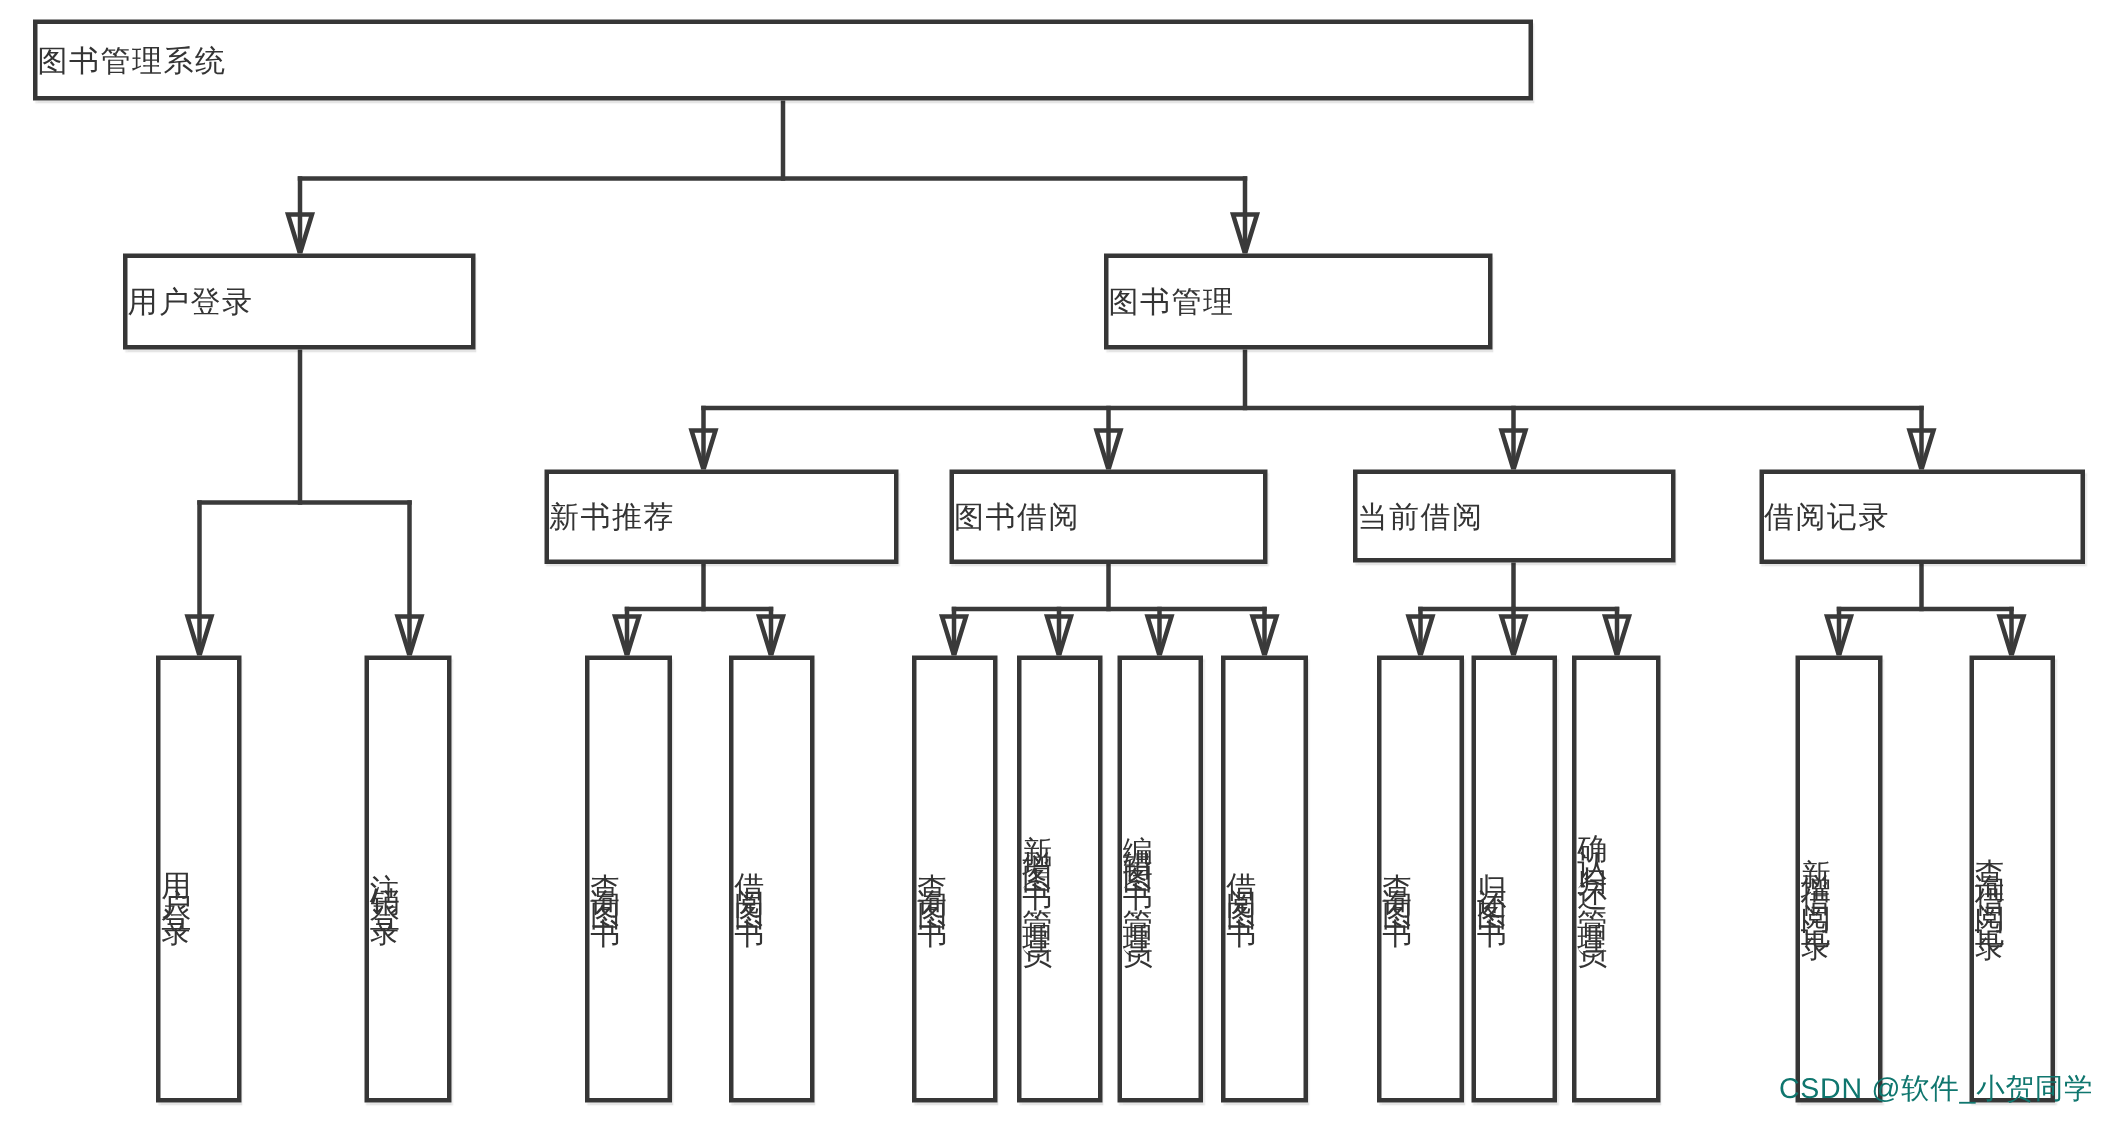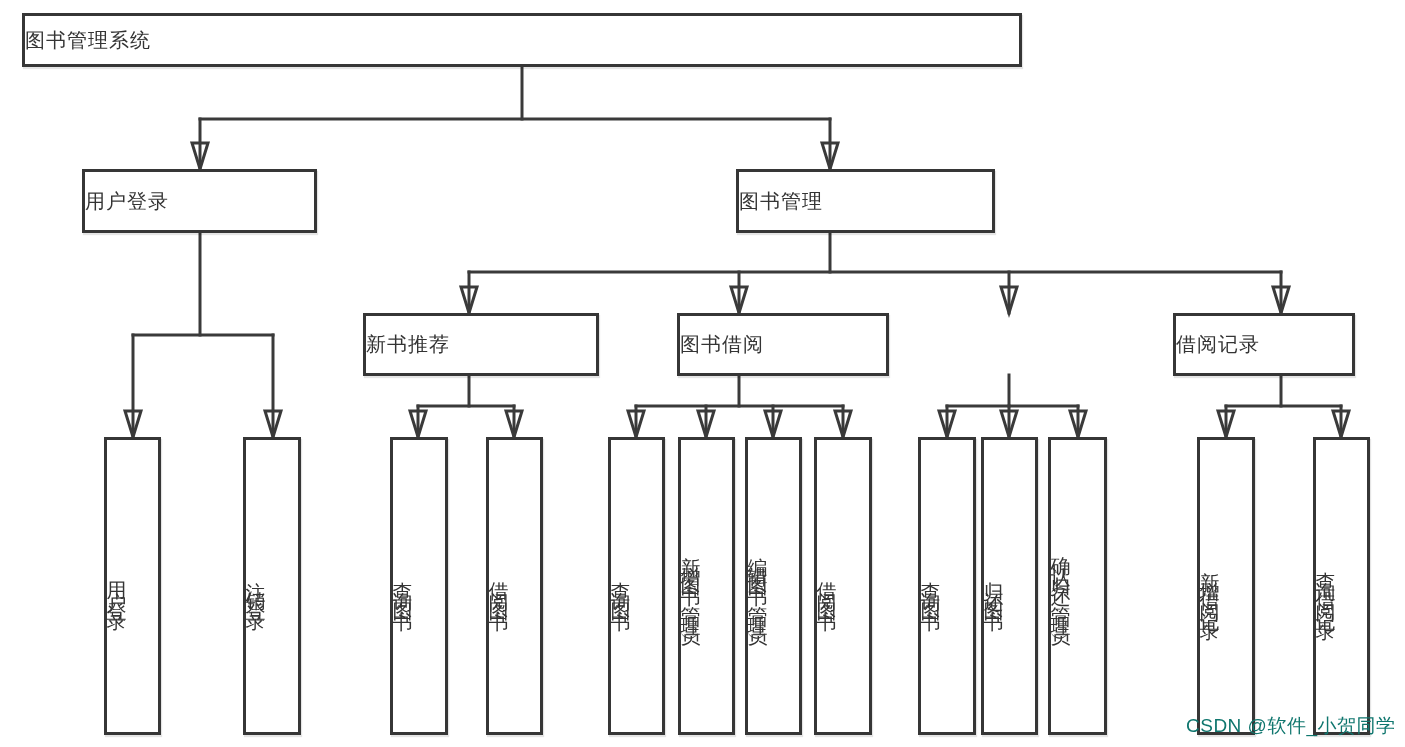--- a/index.html
+++ b/index.html
@@ -97,24 +97,27 @@
   <div class="box" style="left:82px;top:169px;width:235px;height:64px;">
     <span class="hlabel">用户登录</span>
   </div>
   <div class="box" style="left:712px;top:169px;width:259px;height:64px;margin-left:24px;">
     <span class="hlabel">图书管理</span>
   </div>
 
   <div class="box" style="left:363px;top:313px;width:236px;height:63px;">
     <span class="hlabel">新书推荐</span>
   </div>
-  <div class="box" style="left:633px;top:313px;width:212px;height:63px;margin-left:44px;">
+  <div class="box" style="left:633px;top:313px;width:212px;height:63px;">
     <span class="hlabel">图书借阅</span>
   </div>
-  <div class="box" style="left:1173px;top:313px;width:182px;height:63px;">
+  <div class="box" style="left:902px;top:313px;width:215px;height:62px;">
+    <span class="hlabel">当前借阅</span>
+  </div>
+  <div class="box" style="left:1173px;top:313px;width:217px;height:63px;">
     <span class="hlabel">借阅记录</span>
   </div>
 
   <div class="box" style="left:104px;top:437px;width:57px;height:298px;">
     <span class="vlabel">用户登录</span>
   </div>
   <div class="box" style="left:243px;top:437px;width:58px;height:298px;">
     <span class="vlabel">注销登录</span>
   </div>
 

